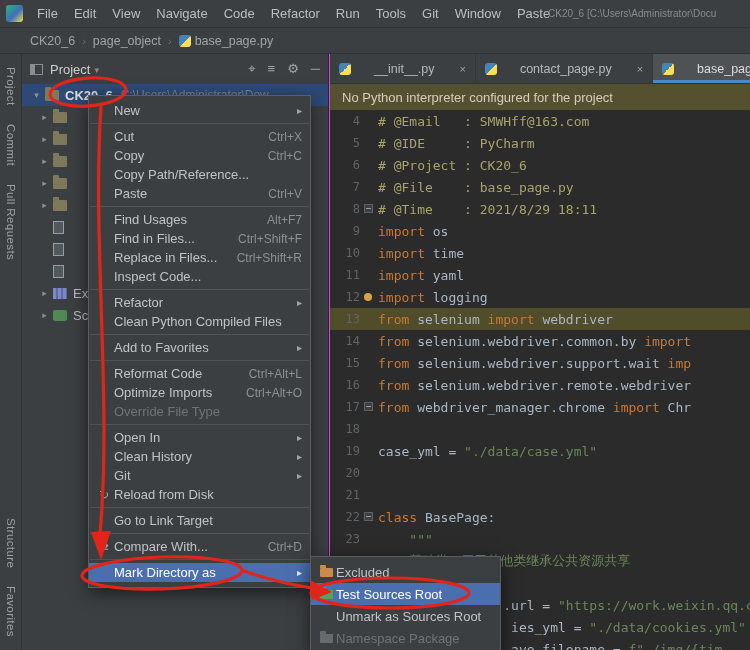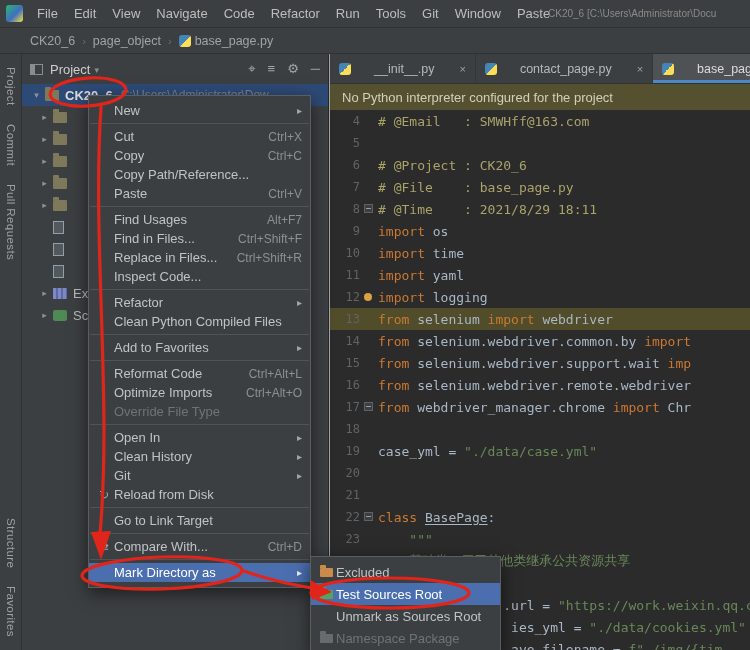--- a/index.html
+++ b/index.html
@@ -1,17 +1,17 @@
 <!DOCTYPE html>
 <html style="--sel: #4b6eaf; --ann: #e1251b; --banner: #555130; --kw: #cc7832; --str: #6a8759; --com: #aaa36a; --hl: #514d2b;"><head>
 <meta charset="utf-8">
 <style>
 *{box-sizing:border-box;margin:0;padding:0}
 html,body{background:#1e1e1e}
-#app{position:relative;width:750px;height:650px;background:#a3a3a3;overflow:hidden;
+#app{position:relative;width:750px;height:650px;background:#d946ef;overflow:hidden;
      font-family:"Liberation Sans","DejaVu Sans",sans-serif;color:#bbb}
 
 
 #menubar{position:absolute;left:0;top:0;width:750px;height:28px;display:flex;align-items:center;
          background:#3c3f41;border-bottom:1px solid #2f3234;padding-left:6px;z-index:5}
 #app-icon{width:17px;height:17px;border-radius:3px;flex:none;margin-right:6px;
           background:linear-gradient(135deg,#2bb673 0%,#3f6fbf 55%,#f7e13d 100%)}
 #menubar-items{display:flex}
 .mb-item{padding:0 8px;font-size:13px;line-height:28px;color:#bdbdbd;cursor:default}
 #win-title{position:absolute;left:548px;top:0;width:222px;line-height:28px;font-size:10px;
@@ -75,21 +75,21 @@
 .ln{width:30px;text-align:right;color:#606366;font-size:12px;flex:none}
 .gut{width:18px;height:100%;position:relative;flex:none}
 .fold{position:absolute;left:4px;top:6px;width:9px;height:9px;border:1px solid #5f6265;background:#3c3f41}
 .fold::after{content:"";position:absolute;left:1px;right:1px;top:3px;height:1px;background:#9a9da0}
 .bullet{position:absolute;left:4px;top:7px;width:8px;height:8px;border-radius:50%;background:#d9a343}
 .code-text{color:#a9b7c6}
 .tok-d{color:#a9b7c6}
 .tok-kw{color:var(--kw,#cc7832)}
 .tok-str{color:var(--str,#6a8759)}
 .tok-com{color:var(--com,#aaa36a)}
-.tok-cls{color:#a9b7c6;text-decoration:underline;text-underline-offset:2px}
+.tok-cls{color:#a9b7c6;text-underline-offset:2px}
 
 
 .popup{position:absolute;background:#3c3f41;border:1px solid #5b5e60;
        box-shadow:0 5px 16px rgba(0,0,0,.55);padding:5px 0;z-index:50}
 #context-menu{left:88px;top:95px;width:223px}
 #submenu{left:310px;top:556px;width:191px;z-index:55;padding:4px 0}
 .menu-item{height:19px;display:flex;align-items:center;padding:0 8px 0 5px;font-size:13px;color:#c0c3c6;cursor:default}
 #submenu .menu-item{height:22px}
 .mi-icon{width:20px;flex:none;text-align:center;font-size:12px;color:#9fa6ac;display:flex;justify-content:center;align-items:center}
 .mi-label{flex:1;white-space:nowrap;overflow:hidden}
@@ -243,21 +243,21 @@
           <span class="tab-label">base_page.py</span>
           <span class="tab-close">×</span>
         </div>
       </div>
     <div id="banner">
       <span>No Python interpreter configured for the project</span>
     </div>
     <div id="code">
       <div id="code-lines">
           <div class="code-row"><span class="ln">4</span><span class="gut"></span><span class="code-text"><span class="tok-com"># @Email   : SMWHff@163.com</span></span></div>
-          <div class="code-row"><span class="ln">5</span><span class="gut"></span></div>
+          <div class="code-row"><span class="ln">5</span><span class="gut"></span><span class="code-text"><span class="tok-com"># @IDE     : PyCharm</span></span></div>
           <div class="code-row"><span class="ln">6</span><span class="gut"></span><span class="code-text"><span class="tok-com"># @Project : CK20_6</span></span></div>
           <div class="code-row"><span class="ln">7</span><span class="gut"></span><span class="code-text"><span class="tok-com"># @File    : base_page.py</span></span></div>
           <div class="code-row"><span class="ln">8</span><span class="gut"><span class="fold"></span></span><span class="code-text"><span class="tok-com"># @Time    : 2021/8/29 18:11</span></span></div>
           <div class="code-row"><span class="ln">9</span><span class="gut"></span><span class="code-text"><span class="tok-kw">import</span><span class="tok-d"> os</span></span></div>
           <div class="code-row"><span class="ln">10</span><span class="gut"></span><span class="code-text"><span class="tok-kw">import</span><span class="tok-d"> time</span></span></div>
           <div class="code-row"><span class="ln">11</span><span class="gut"></span><span class="code-text"><span class="tok-kw">import</span><span class="tok-d"> yaml</span></span></div>
           <div class="code-row"><span class="ln">12</span><span class="gut"><span class="bullet"></span></span><span class="code-text"><span class="tok-kw">import</span><span class="tok-d"> logging</span></span></div>
           <div class="code-row hl"><span class="ln">13</span><span class="gut"></span><span class="code-text"><span class="tok-kw">from</span><span class="tok-d"> selenium </span><span class="tok-kw">import</span><span class="tok-d"> webdriver</span></span></div>
           <div class="code-row"><span class="ln">14</span><span class="gut"></span><span class="code-text"><span class="tok-kw">from</span><span class="tok-d"> selenium.webdriver.common.by </span><span class="tok-kw">import</span></span></div>
           <div class="code-row"><span class="ln">15</span><span class="gut"></span><span class="code-text"><span class="tok-kw">from</span><span class="tok-d"> selenium.webdriver.support.wait </span><span class="tok-kw">imp</span></span></div>

